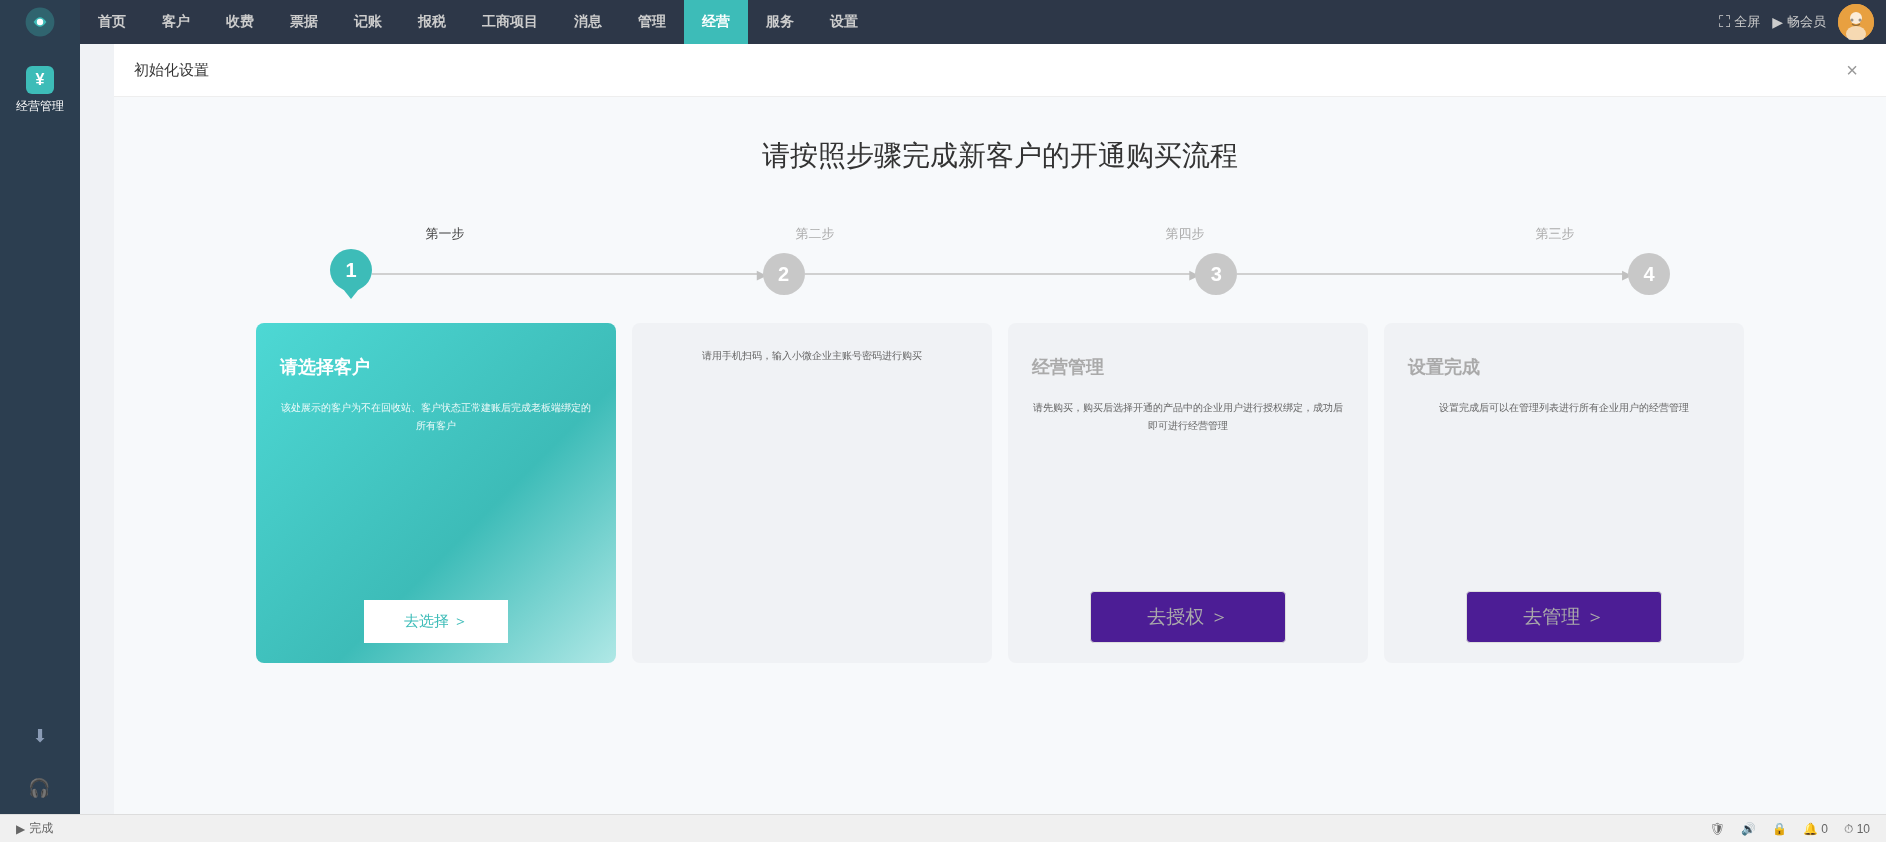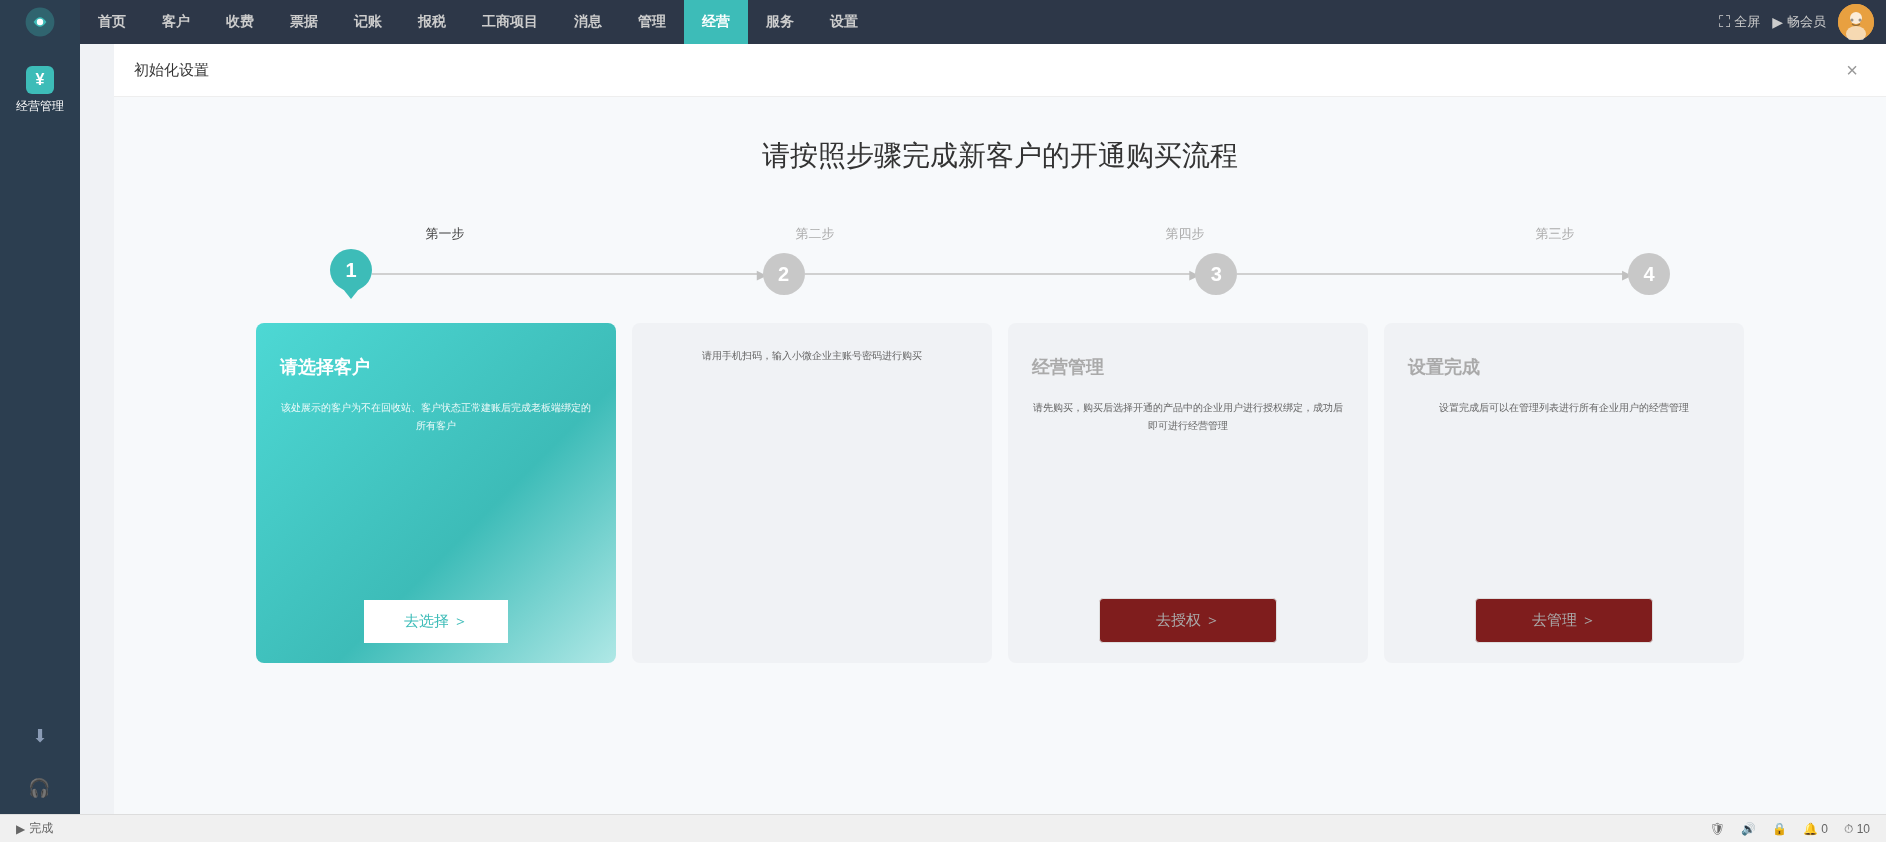--- a/index.html
+++ b/index.html
@@ -225,26 +225,26 @@
       border-radius: 0;
       padding: 12px 40px;
       font-size: 15px;
       cursor: pointer;
       display: flex;
       align-items: center;
       gap: 6px;
     }
 
     .btn-outline {
-      background: #7f1d1d;
+      background: #4c1d95;
       color: #aaa;
       border: 1px solid #ddd;
       border-radius: 4px;
       padding: 12px 56px;
-      font-size: 15px;
+      font-size: 19px;
       cursor: pointer;
       display: flex;
       align-items: center;
       gap: 6px;
     }
 
     
     .status-bar {
       height: 28px;
       background: #f0f0f0;

